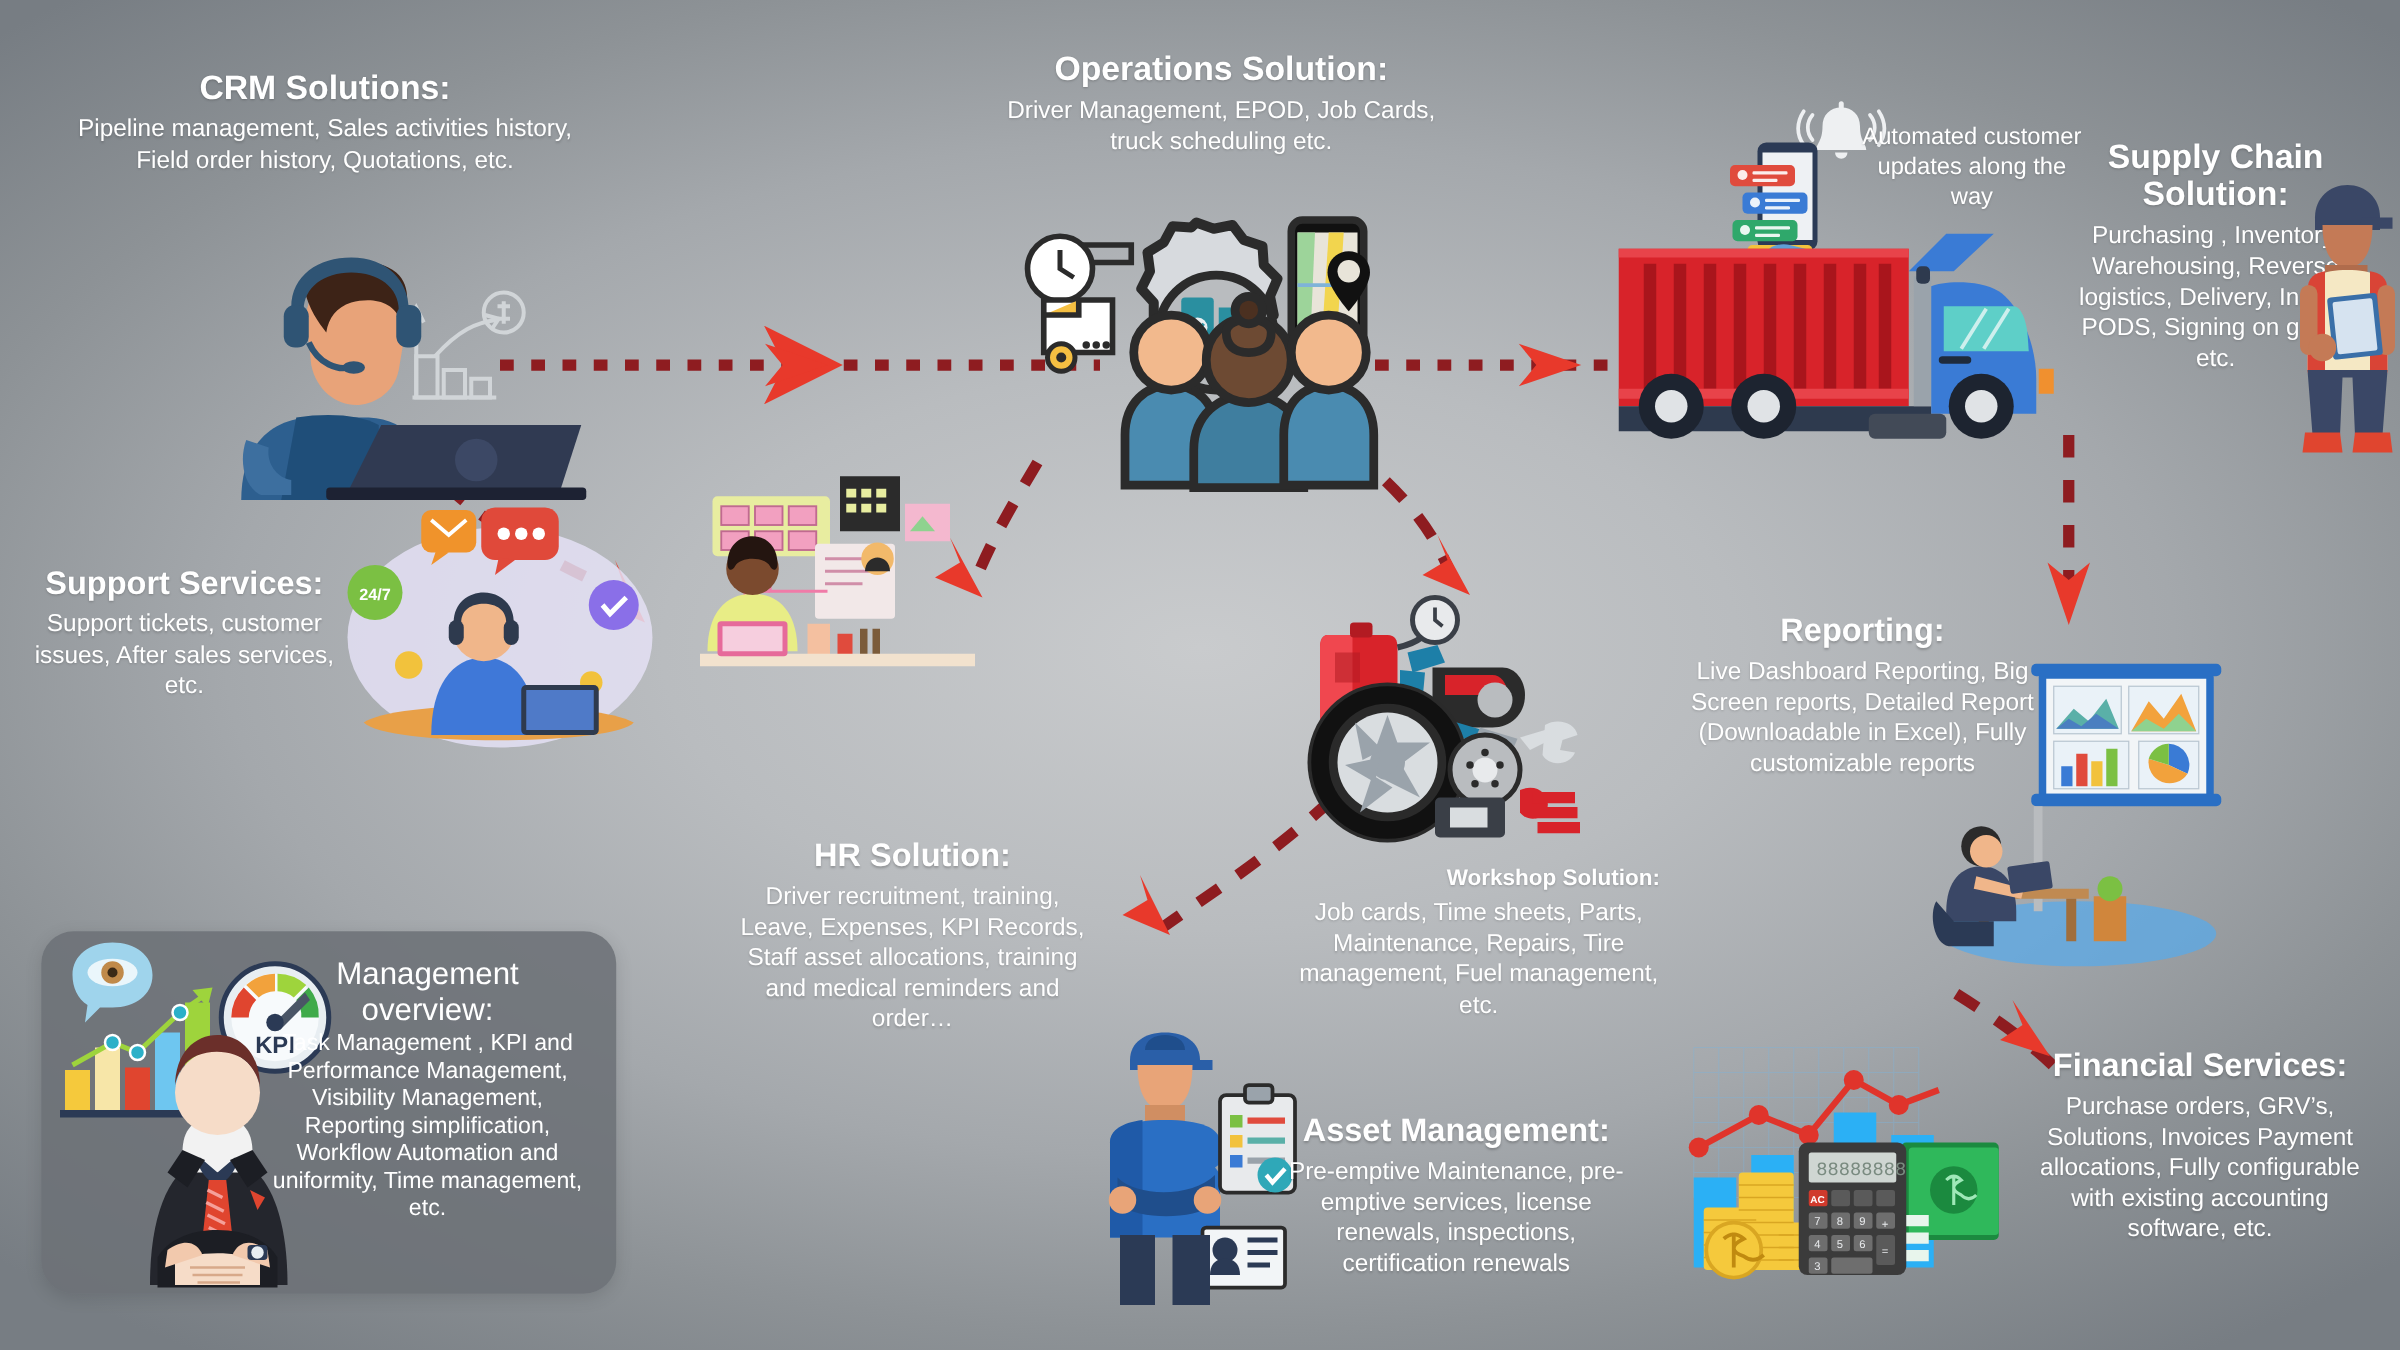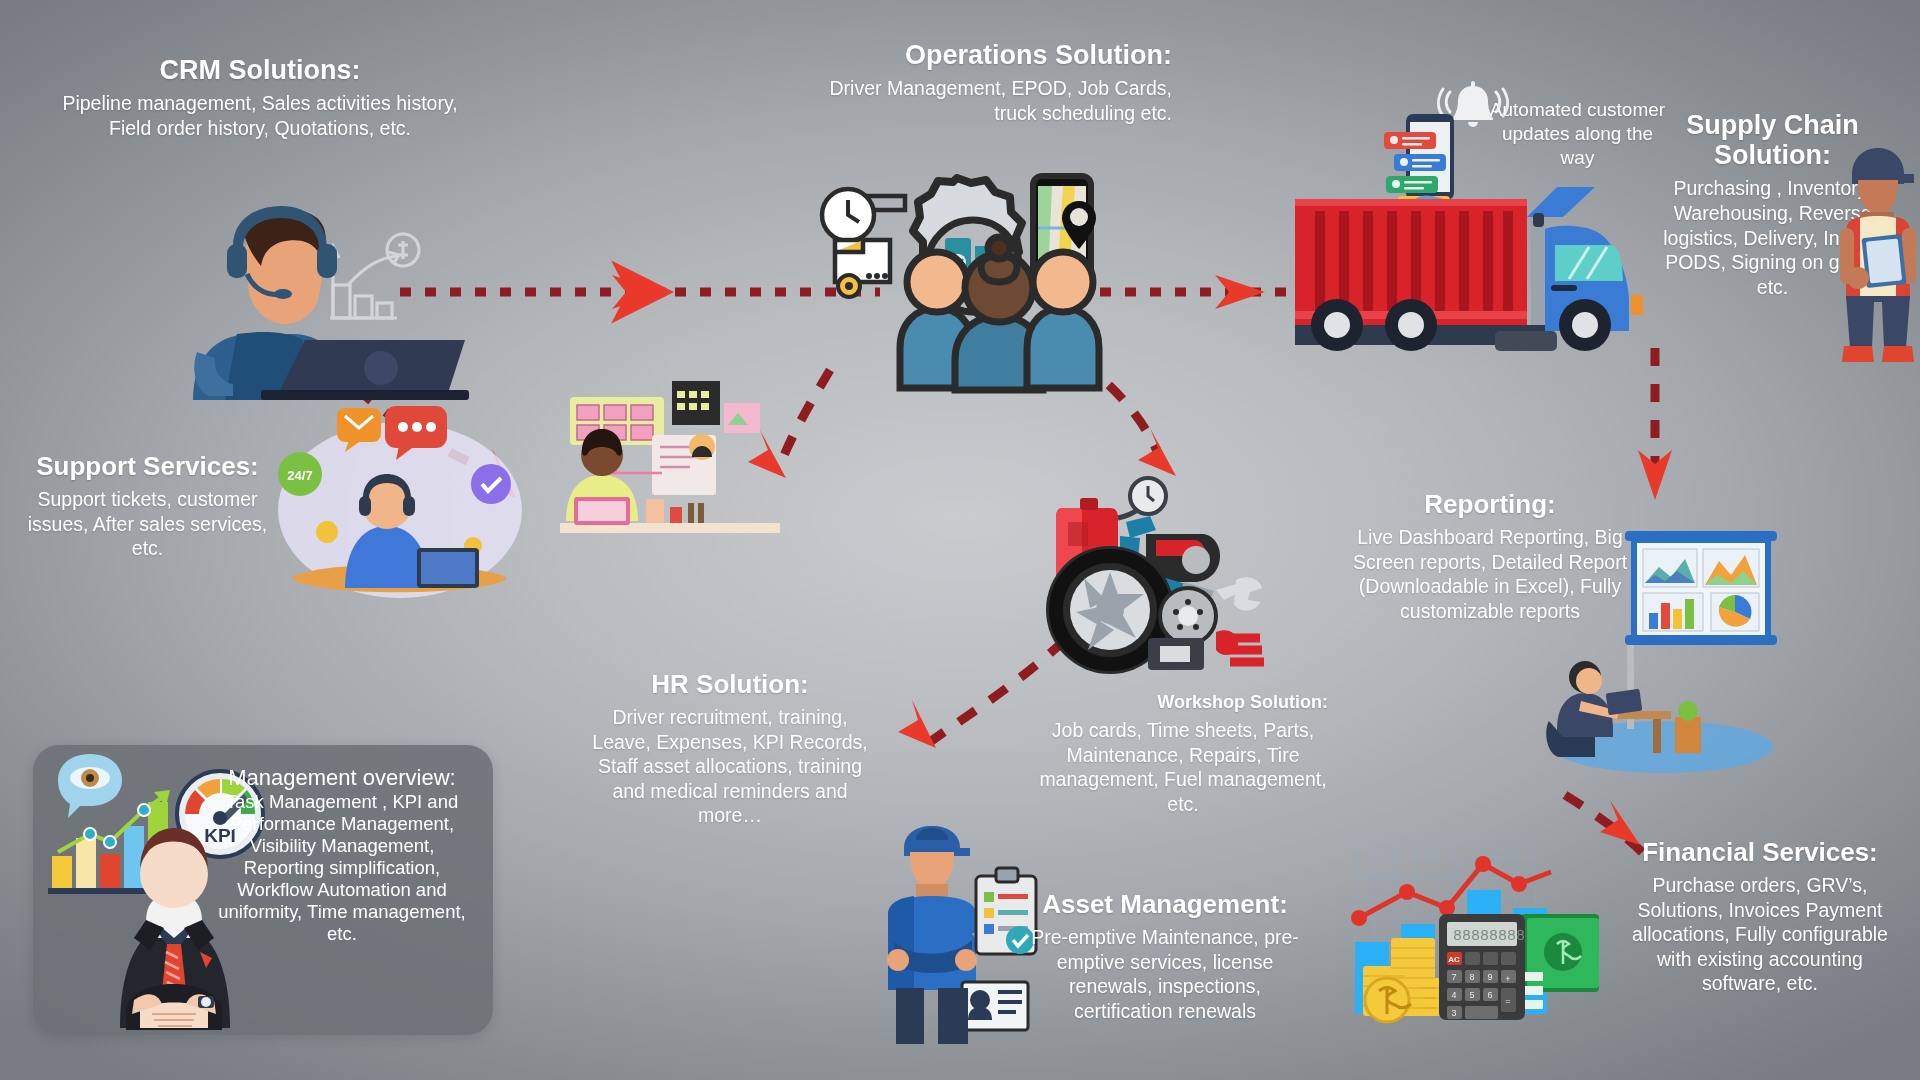--- a/index.html
+++ b/index.html
@@ -27,21 +27,21 @@
   svg.flow { position:absolute; left:0; top:0; width:1920px; height:1080px; pointer-events:none; }
 
   
   #mgmt-panel {
     position:absolute; left:33px; top:745px; width:460px; height:290px;
     background:rgba(108,113,118,.88);
     border-radius:26px;
     box-shadow:0 3px 14px rgba(0,0,0,.12);
   }
   #mgmt-text { position:absolute; left:218px; top:765px; width:248px; text-align:center; }
-  #mgmt-text .title { font-size:22px; }
+  #mgmt-text .title { font-size:25px; }
   #mgmt-text .body { font-size:18.5px; }
 </style>
 </head>
 <body>
 
 <svg class="flow" viewBox="0 0 1920 1080">
   <defs>
     <marker id="ah" markerWidth="7" markerHeight="7" refX="3.2" refY="3.5" orient="auto">
       <path d="M0,0 L7,3.5 L0,7 L1.8,3.5 Z" fill="#e8392b"></path>
     </marker>
@@ -102,21 +102,21 @@
   <rect x="42" y="44" width="20" height="34" rx="9" fill="#2f5474"></rect>
   <rect x="132" y="44" width="20" height="34" rx="9" fill="#2f5474"></rect>
   <path d="M62,74 C70,92 86,96 94,94" stroke="#2f5474" stroke-width="5" fill="none"></path>
   <ellipse cx="98" cy="94" rx="9" ry="5" fill="#2f5474"></ellipse>
   <path d="M12,152 C6,168 10,190 24,196 L48,196 L48,184 C36,182 28,170 30,158 Z" fill="#3d6f9f"></path>
   <path d="M120,140 L280,140 L262,196 L92,196 Z" fill="#303a52"></path>
   <rect x="76" y="190" width="208" height="10" rx="3" fill="#1d2233"></rect>
   <circle cx="196" cy="168" r="17" fill="#3c4865"></circle>
 </svg>
 
-<div class="node" style="left:782px; top:40px; width:390px;text-align:right;">
+<div class="node" style="left:782px; top:40px; width:390px;">
   <div class="title" style="font-size:27px;">Operations Solution:</div>
   <div class="body" style="font-size:19.5px;">Driver Management, EPOD, Job Cards,  truck scheduling etc.</div>
 </div>
 <svg class="art" style="left:805px; top:170px; width:290px; height:220px;" viewBox="0 0 290 220">
   <g stroke="#2b2b2b" stroke-width="4.5" fill="none">
     <circle cx="43" cy="45" r="26" fill="#fff"></circle>
     <path d="M43,30 L43,45 L54,52" stroke-width="4"></path>
     <path d="M68,40 L100,40 L100,26 L60,26"></path>
     <path d="M30,70 L85,70 L85,112 L30,112 Z" fill="#fff"></path>
     <path d="M30,82 L58,82 L58,70" fill="#f5bf42"></path>
@@ -340,21 +340,21 @@
   <rect x="138" y="128" width="6" height="22" fill="#7b5b3a"></rect>
   <rect x="0" y="148" width="220" height="10" fill="#f2e2ce"></rect>
   <path d="M6,146 C6,116 20,100 42,100 C64,100 78,116 78,146 Z" fill="#e8ed86"></path>
   <circle cx="42" cy="80" r="21" fill="#7b4a2e"></circle>
   <path d="M22,76 c0,-14 9,-22 20,-22 c11,0 20,8 20,22 c0,6 -4,6 -6,2 c-4,-8 -24,-8 -28,0 c-2,4 -6,4 -6,-2Z" fill="#241510"></path>
   <rect x="14" y="122" width="56" height="28" rx="3" fill="#e66a9a"></rect>
   <rect x="18" y="126" width="48" height="20" fill="#f6cede"></rect>
 </svg>
 <div class="node" style="left:585px; top:670px; width:290px;">
   <div class="title" style="font-size:26px;">HR Solution:</div>
-  <div class="body" style="font-size:19.5px;">Driver recruitment, training, Leave, Expenses, KPI Records, Staff asset allocations, training and medical reminders and more…</div>
+  <div class="body" style="font-size:19.5px;">Driver recruitment, training, Leave, Expenses, KPI Records, Staff asset allocations, training and medical reminders and order…</div>
 </div>
 
 <svg class="art" style="left:1040px; top:478px; width:230px; height:200px;" viewBox="0 0 230 200">
   <path d="M22,30 h48 c6,0 8,4 8,10 v62 h-62 v-62 c0,-6 2,-10 6,-10Z" fill="#d8232a"></path>
   <path d="M22,30 h20 v72 h-26 v-62 c0,-6 2,-10 6,-10Z" fill="#f0474f"></path>
   <rect x="40" y="20" width="18" height="12" rx="3" fill="#b21b22"></rect>
   <rect x="28" y="44" width="20" height="24" fill="#b21b22" opacity=".55"></rect>
   <path d="M78,40 C96,36 104,28 104,20" stroke="#3a3f47" stroke-width="5" fill="none"></path>
   <circle cx="108" cy="18" r="18" fill="#e8eaec" stroke="#3a3f47" stroke-width="4"></circle>
   <path d="M108,8 v10 l6,5" stroke="#3a3f47" stroke-width="3" fill="none"></path>

